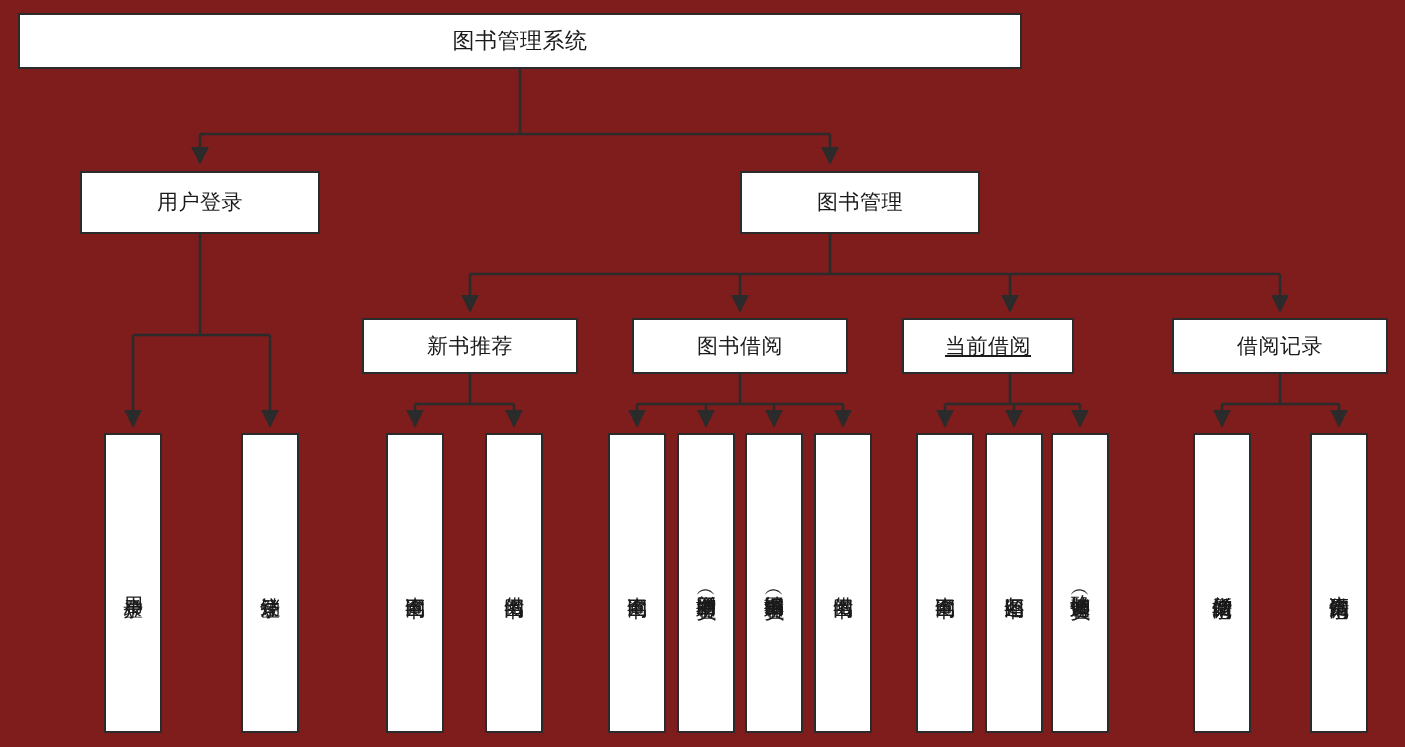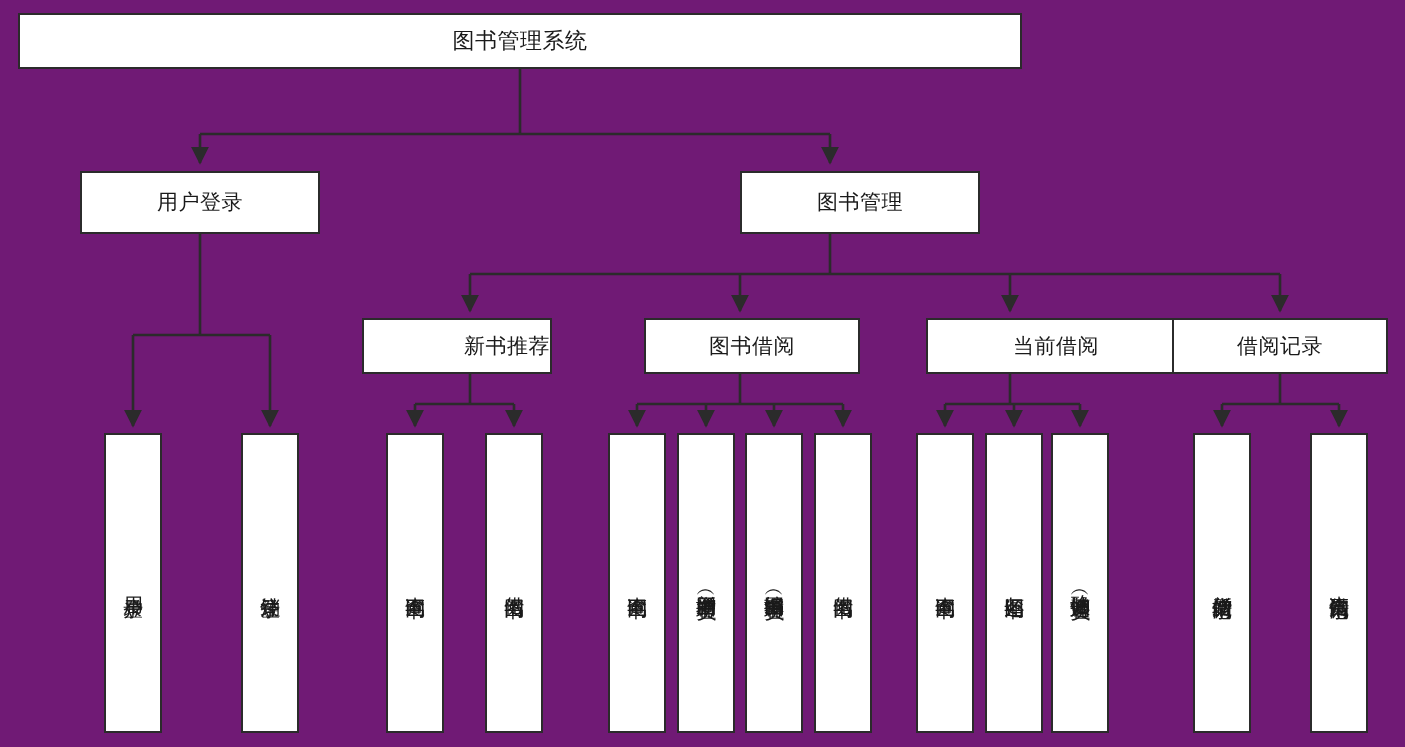--- a/index.html
+++ b/index.html
@@ -7,21 +7,21 @@
     padding: 0;
     background: #ffffff;
   }
   body {
     font-family: "Liberation Sans", "DejaVu Sans", sans-serif;
   }
   #canvas {
     position: relative;
     width: 1405px;
     height: 747px;
-    background: #701a75;
+    background: #7f1d1d;
     overflow: hidden;
   }
   #wires {
     position: absolute;
     left: 0;
     top: 0;
     width: 1405px;
     height: 747px;
     pointer-events: none;
   }
@@ -127,29 +127,29 @@
   </div>
 
   <div class="node horiz" style="left:80px; top:171px; width:240px; height:63px;">
     <span class="label">用户登录</span>
   </div>
 
   <div class="node horiz" style="left:740px; top:171px; width:240px; height:63px;">
     <span class="label">图书管理</span>
   </div>
 
-  <div class="node horiz" style="left:362px; top:318px; width:190px; height:56px;justify-content:flex-end;">
+  <div class="node horiz" style="left:362px; top:318px; width:216px; height:56px;">
     <span class="label">新书推荐</span>
   </div>
 
-  <div class="node horiz" style="left:632px; top:318px; width:216px; height:56px;margin-left:12px;">
+  <div class="node horiz" style="left:632px; top:318px; width:216px; height:56px;">
     <span class="label">图书借阅</span>
   </div>
 
-  <div class="node horiz" style="left:926px; top:318px; width:260px; height:56px;">
+  <div class="node horiz" style="left:902px; top:318px; width:172px; height:56px;text-decoration:underline;">
     <span class="label">当前借阅</span>
   </div>
 
   <div class="node horiz" style="left:1172px; top:318px; width:216px; height:56px;">
     <span class="label">借阅记录</span>
   </div>
 
   <div class="node vert" style="left:104px; top:433px; width:58px; height:300px;">
     <span class="label">用户登录</span>
   </div>

